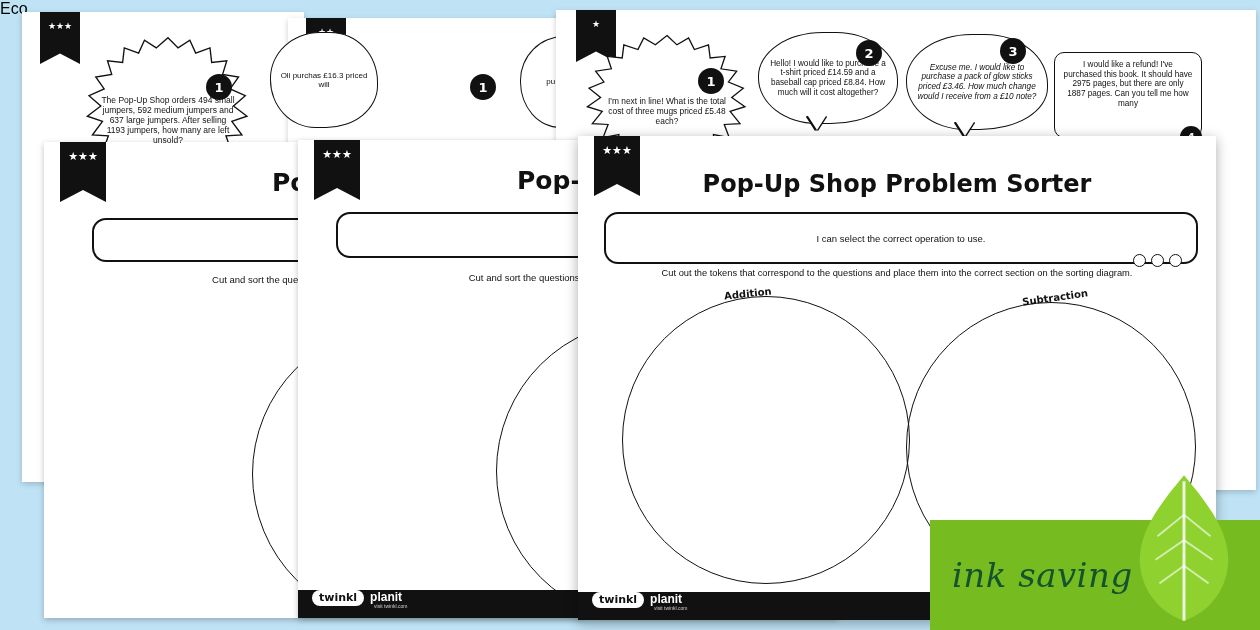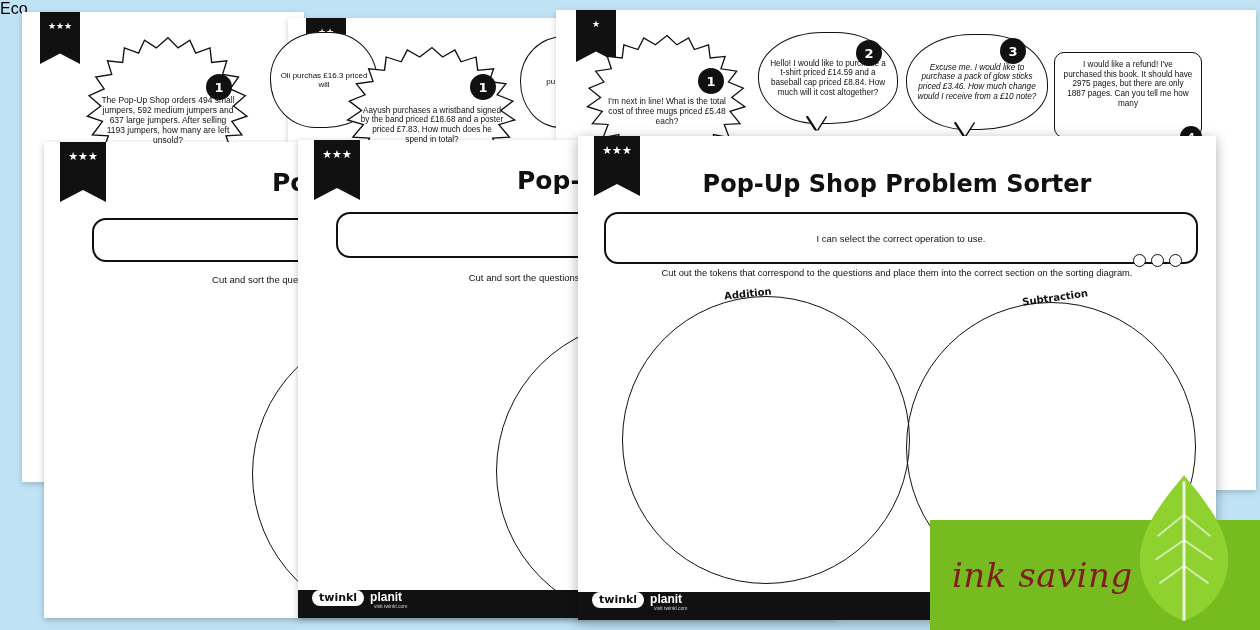--- a/index.html
+++ b/index.html
@@ -142,21 +142,21 @@
 
   
   .eco {
     position:absolute;
     right:0; bottom:0;
     width:330px; height:110px;
     background:#76bc21;
     display:flex; align-items:center;
   }
   .eco .ink {
-    color:#7f1d1d; font-size:34px; font-style:italic;
+    color:#14532d; font-size:34px; font-style:italic;
     font-family:"DejaVu Serif", serif;
     margin-left:22px; letter-spacing:.5px;
   }
   .leaf {
     position:absolute; right:22px; bottom:6px;
     width:108px; height:150px;
   }
 </style>
 </head>
 <body>
@@ -181,26 +181,20 @@
   
   <div class="qsheet" style="left:288px; top:18px; width:282px; height:470px; box-shadow:0 2px 6px rgba(0,0,0,.2);">
     <div class="ribbon small">
       <div class="stars">★★</div>
     </div>
 
     <div class="bubble cloud" style="left:-18px; top:14px; width:108px; height:96px; font-size:8px;">
       <span>Oli purchas £16.3 priced will</span>
     </div>
 
-    <div class="bubble starburst" style="left:56px; top:28px; width:176px; height:118px; font-size:8.2px;">
-      <svg viewBox="0 0 200 150" preserveAspectRatio="none">
-        <polygon points="100,2 112,14 126,5 133,20 150,14 152,31 170,29 165,45 184,48 174,62 192,70 178,82 194,94 176,100 188,116 169,117 175,134 156,130 156,147 139,138 134,150 119,138 108,148 100,134 90,148 79,138 64,150 59,138 42,147 42,130 23,134 29,117 10,116 22,100 4,94 20,82 6,70 24,62 14,48 33,45 28,29 46,31 48,14 65,20 72,5 86,14" fill="#fff" stroke="#111" stroke-width="1.6"></polygon>
-      </svg>
-      <span>Aayush purchases a wristband signed by the band priced £18.68 and a poster priced £7.83. How much does he spend in total?</span>
-    </div>
     <div class="badge" style="left:182px; top:56px;">1</div>
 
     <div class="bubble cloud" style="left:232px; top:18px; width:96px; height:92px; font-size:8px;">
       <span>pu price cha</span>
     </div>
   </div>
 
   
   <div class="qsheet" style="left:556px; top:10px; width:700px; height:480px; box-shadow:0 2px 6px rgba(0,0,0,.2);">
     <div class="ribbon small" style="left:20px;">

